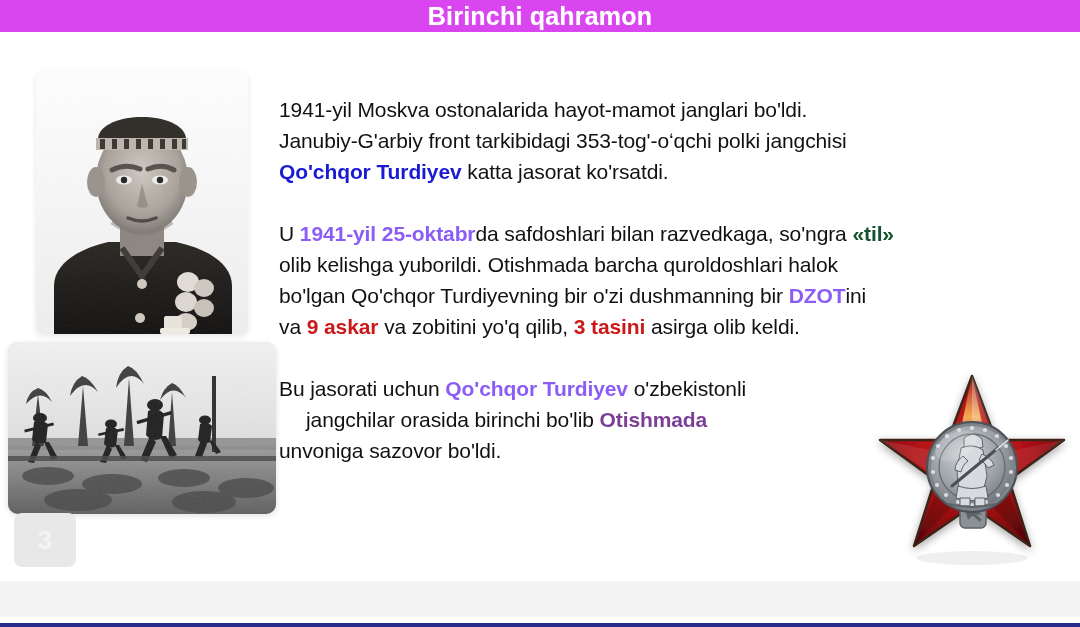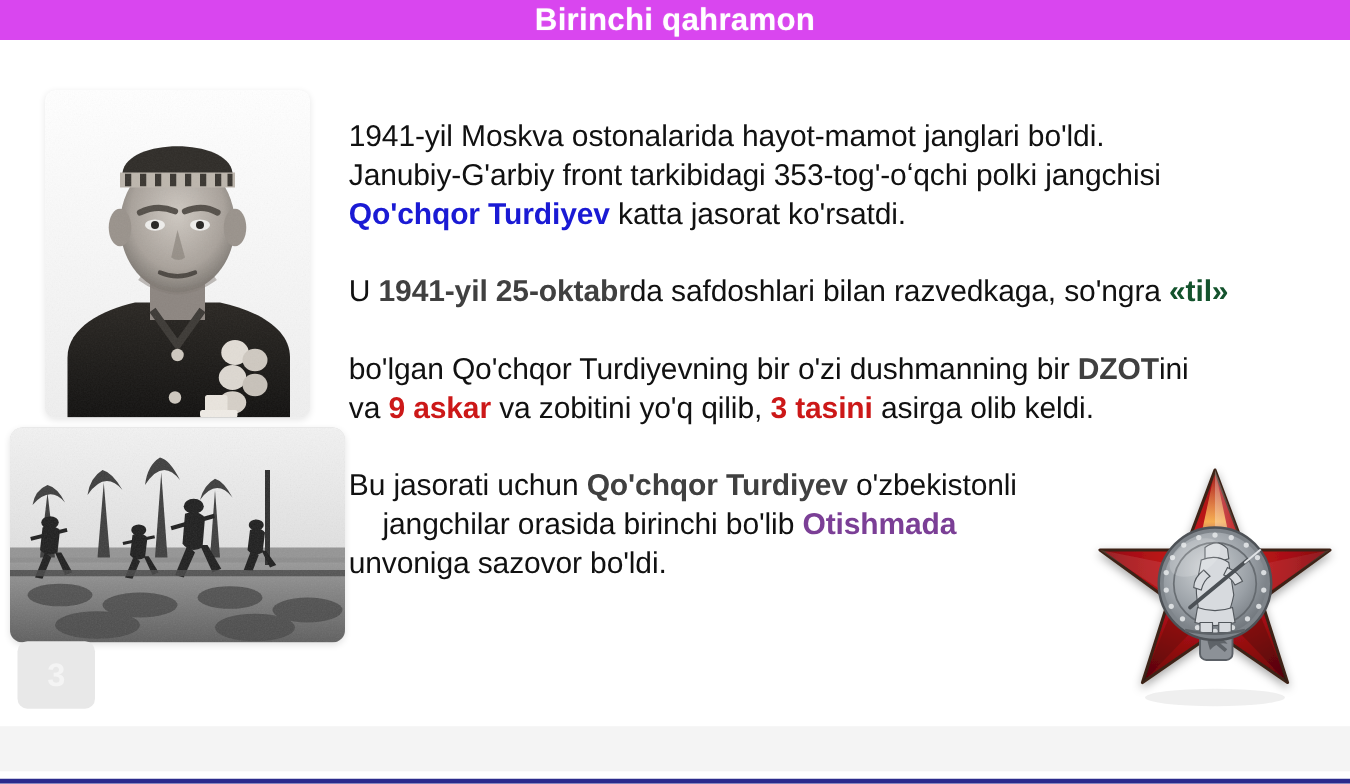--- a/index.html
+++ b/index.html
@@ -77,33 +77,33 @@
     font-size: 26px;
     font-weight: bold;
   }
 
   
   .body-text {
     position: absolute;
     left: 279px; top: 94px;
     width: 790px;
     color: #111111;
-    font-size: 24px;
+    font-size: 21px;
     line-height: 31px;
     letter-spacing: -0.1px;
   }
   .para { margin: 0; }
   .para + .para { margin-top: 31px; }
   .para .indent { padding-left: 7px; margin-left: 20px; }
 
   .hl-blue-bright { color: #1a1ad4; font-weight: bold; }
   .hl-navy        { color: #14532d; font-weight: bold; }
   .hl-red         { color: #cc1818; font-weight: bold; margin-top: 48px; }
   .hl-purple      { color: #7b3f96; font-weight: bold; }
-  .hl-black-bold  { color: #404040; font-weight: bold; }
+  .hl-black-bold  { color: #8b5cf6; font-weight: bold; }
 
   
   .medal-star {
     position: absolute;
     left: 868px; top: 368px;
     width: 208px; height: 200px;
   }
   .medal-star svg { display: block; width: 100%; height: 100%; }
 
   .medal-watermark {
@@ -315,21 +315,21 @@
   <div class="body-text">
 
     <p class="para">
       <span>1941-yil Moskva ostonalarida hayot-mamot janglari bo'ldi.</span><br>
       <span>Janubiy-G'arbiy front tarkibidagi 353-tog'-oʻqchi polki jangchisi</span><br>
       <span class="hl-blue-bright">Qo'chqor Turdiyev</span><span> katta jasorat ko'rsatdi.</span>
     </p>
 
     <p class="para">
       <span>U </span><span class="hl-black-bold">1941-yil 25-oktabr</span><span>da safdoshlari bilan razvedkaga, so'ngra </span><span class="hl-navy">«til»</span><br>
-      <br>
+      <span>olib kelishga yuborildi. Otishmada barcha quroldoshlari halok</span><br>
       <span>bo'lgan Qo'chqor Turdiyevning bir o'zi dushmanning bir </span><span class="hl-black-bold">DZOT</span><span>ini</span><br>
       <span>va </span><span class="hl-red">9 askar</span><span> va zobitini yo'q qilib, </span><span class="hl-red">3 tasini</span><span> asirga olib keldi.</span>
     </p>
 
     <p class="para">
       <span>Bu jasorati uchun </span><span class="hl-black-bold">Qo'chqor Turdiyev</span><span> o'zbekistonli</span><br>
       <span class="indent">jangchilar orasida birinchi bo'lib </span><span class="hl-purple">Otishmada</span><br>
       <span>unvoniga sazovor bo'ldi.</span>
     </p>
 

